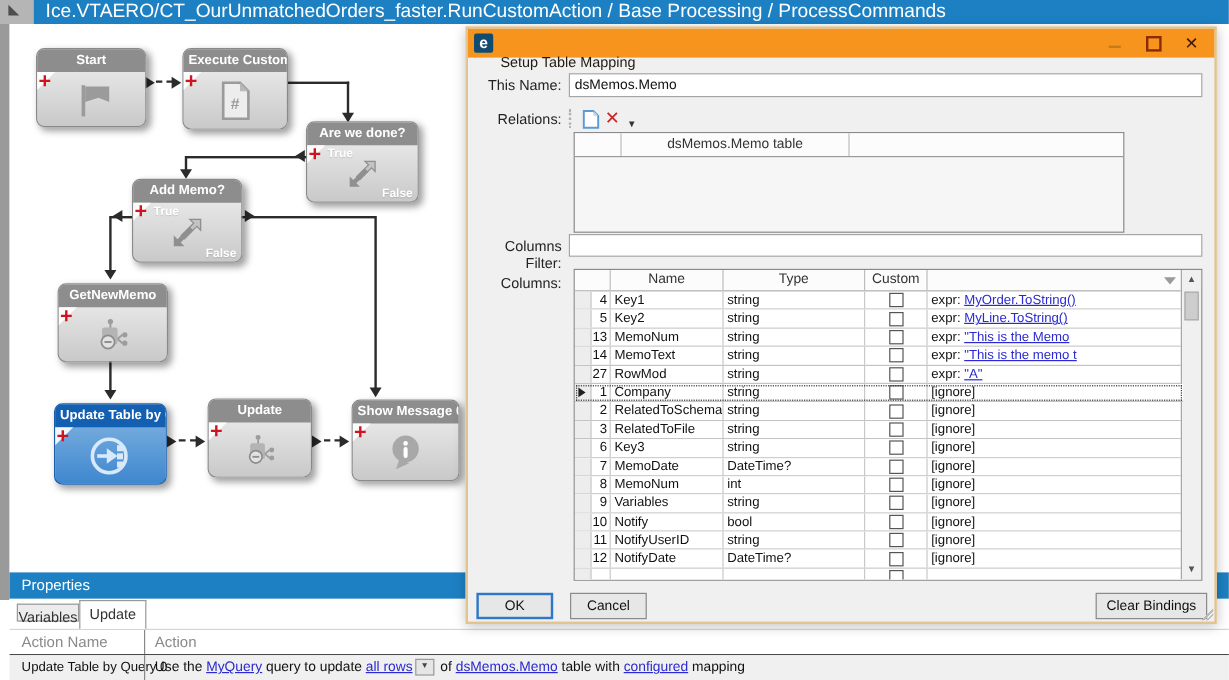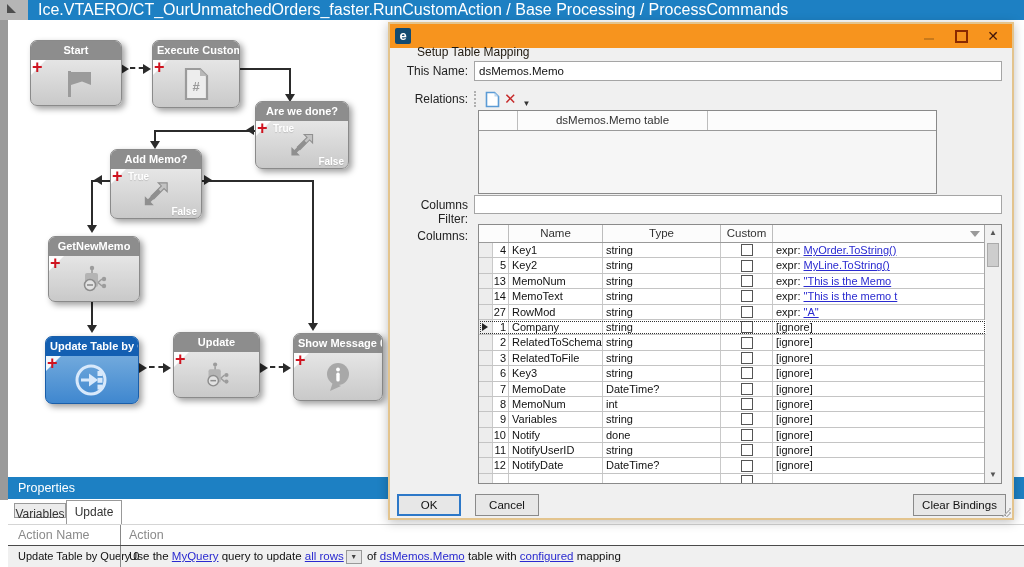--- a/index.html
+++ b/index.html
@@ -458,21 +458,21 @@
               <div class="c tp">string</div>
               <div class="c ck">
                 <span class="cb"></span>
               </div>
               <div class="c bd"><span>[ignore]</span></div>
             </div>
             <div class="crow">
               <div class="c marker"></div>
               <div class="c num">10</div>
               <div class="c nm">Notify</div>
-              <div class="c tp">done</div>
+              <div class="c tp">bool</div>
               <div class="c ck">
                 <span class="cb"></span>
               </div>
               <div class="c bd"><span>[ignore]</span></div>
             </div>
             <div class="crow">
               <div class="c marker"></div>
               <div class="c num">11</div>
               <div class="c nm">NotifyUserID</div>
               <div class="c tp">string</div>

